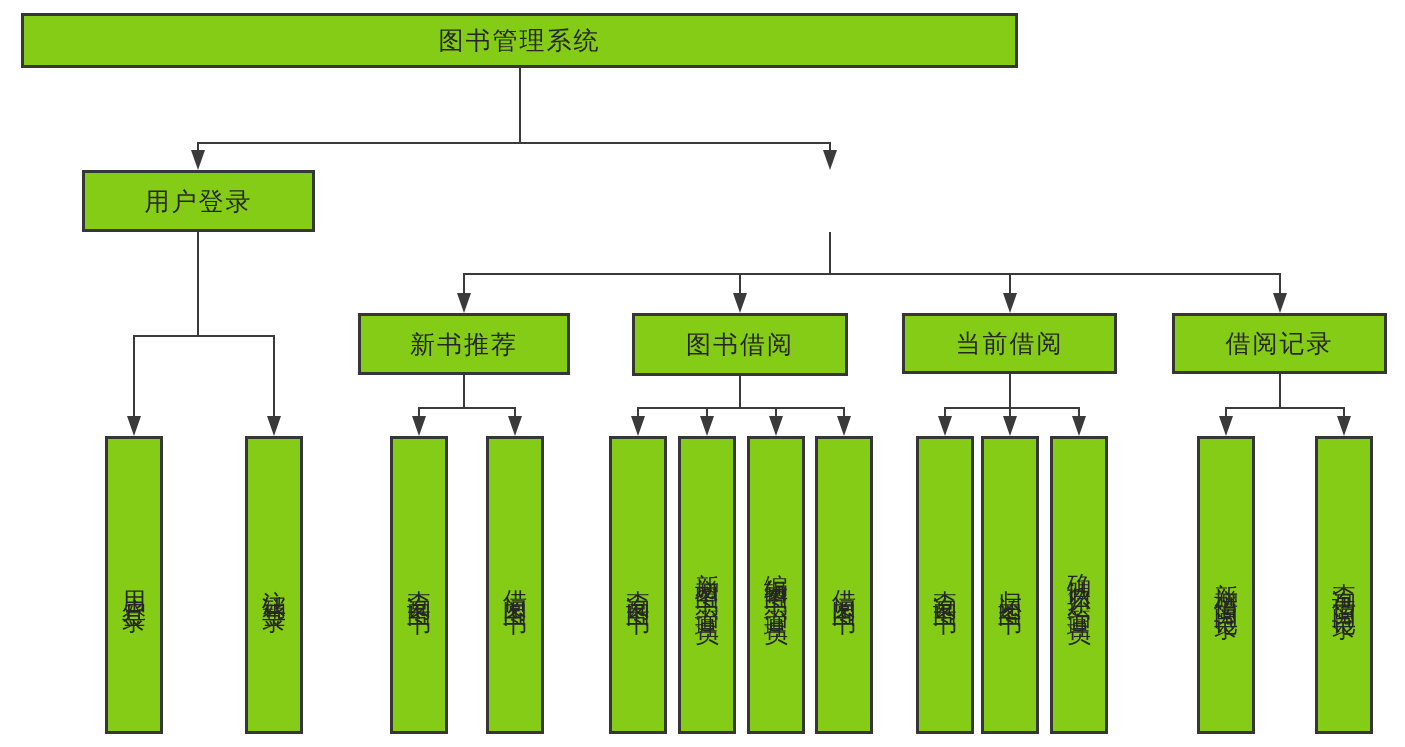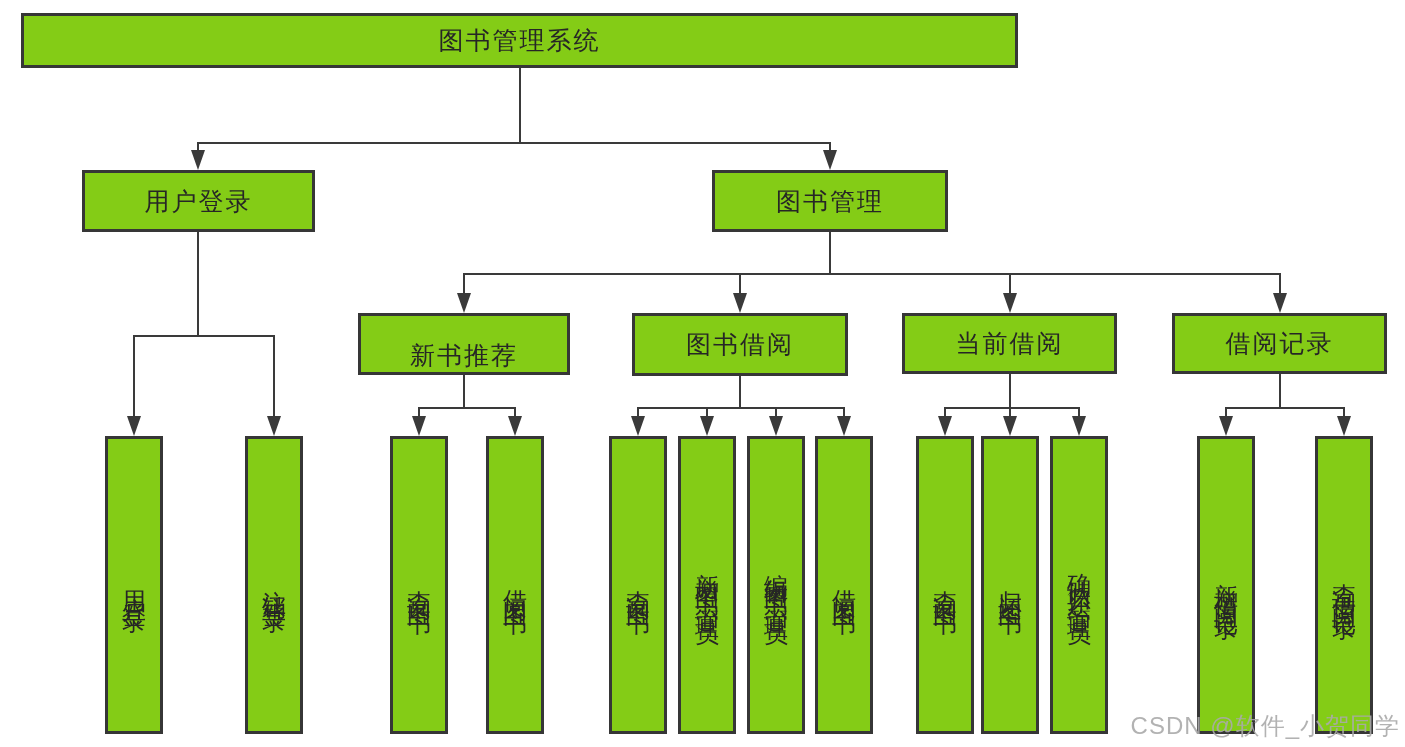--- a/index.html
+++ b/index.html
@@ -42,43 +42,40 @@
   <div class="vline" style="left:519px;top:68px;height:74px;"></div>
   <div class="hline" style="left:197px;top:142px;width:634px;"></div>
   <div class="vline" style="left:197px;top:142px;height:12px;"></div>
   <div class="arrow" style="left:191px;top:150px;"></div>
   <div class="vline" style="left:829px;top:142px;height:12px;"></div>
   <div class="arrow" style="left:823px;top:150px;"></div>
 
   <div class="box" style="left:82px;top:170px;width:233px;height:62px;">
     <span class="lbl">用户登录</span>
   </div>
-  <div class="box" style="left:712px;top:170px;width:236px;height:62px;">
-    <span class="lbl">图书管理</span>
-  </div>
 
   <div class="vline" style="left:197px;top:232px;height:103px;"></div>
   <div class="hline" style="left:133px;top:335px;width:142px;"></div>
   <div class="vline" style="left:133px;top:335px;height:84px;"></div>
   <div class="arrow" style="left:127px;top:416px;"></div>
   <div class="vline" style="left:273px;top:335px;height:84px;"></div>
   <div class="arrow" style="left:267px;top:416px;"></div>
 
   <div class="vline" style="left:829px;top:232px;height:41px;"></div>
   <div class="hline" style="left:463px;top:273px;width:818px;"></div>
   <div class="vline" style="left:463px;top:273px;height:24px;"></div>
   <div class="arrow" style="left:457px;top:293px;"></div>
   <div class="vline" style="left:739px;top:273px;height:24px;"></div>
   <div class="arrow" style="left:733px;top:293px;"></div>
   <div class="vline" style="left:1009px;top:273px;height:24px;"></div>
   <div class="arrow" style="left:1003px;top:293px;"></div>
   <div class="vline" style="left:1279px;top:273px;height:24px;"></div>
   <div class="arrow" style="left:1273px;top:293px;"></div>
 
-  <div class="box" style="left:358px;top:313px;width:212px;height:62px;align-items:flex-end;">
+  <div class="box" style="left:358px;top:313px;width:212px;height:62px;">
     <span class="lbl">新书推荐</span>
   </div>
   <div class="box" style="left:632px;top:313px;width:216px;height:63px;">
     <span class="lbl">图书借阅</span>
   </div>
   <div class="box" style="left:1172px;top:313px;width:215px;height:61px;">
     <span class="lbl">借阅记录</span>
   </div>
   <div class="box" style="left:902px;top:313px;width:215px;height:61px;">
     <span class="lbl">当前借阅</span>
@@ -155,15 +152,14 @@
     <span class="lbl">确认归还（管理员）</span>
   </div>
 
   <div class="box leaf" style="left:1197px;top:436px;width:58px;height:298px;">
     <span class="lbl">新增借阅记录</span>
   </div>
   <div class="box leaf" style="left:1315px;top:436px;width:58px;height:298px;">
     <span class="lbl">查询借阅记录</span>
   </div>
 
-  <div class="watermark">CSDN @软件_小贺同学</div>
 
 </div>
 
 </body></html>

